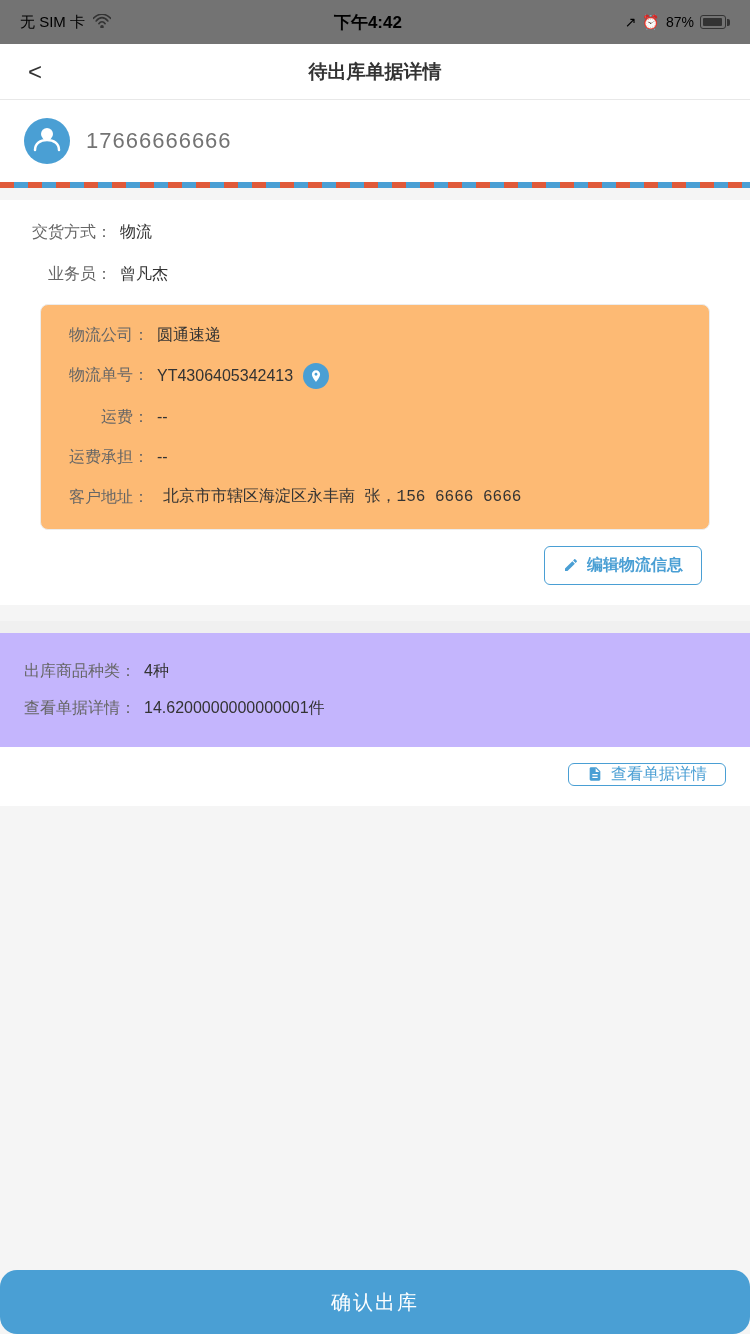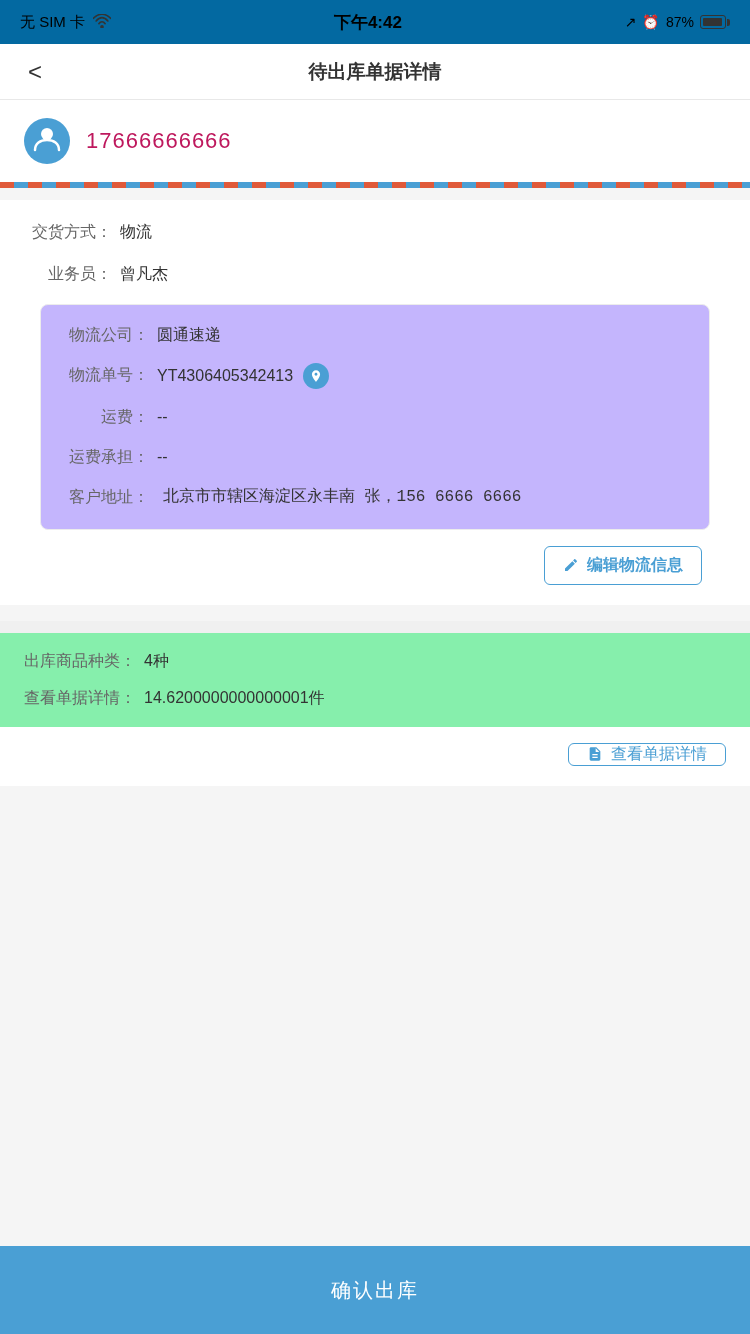--- a/index.html
+++ b/index.html
@@ -9,21 +9,21 @@
       background: #f5f5f5;
       width: 750px;
       min-height: 1334px;
       position: relative;
       overflow-x: hidden;
     }
 
     
     .status-bar {
       height: 44px;
-      background: #0369a1;
+      background: #737373;
       display: flex;
       align-items: center;
       justify-content: space-between;
       padding: 0 20px;
       font-size: 15px;
       font-weight: 500;
     }
     .status-left { display: flex; align-items: center; gap: 8px; }
     .status-center { font-size: 17px; font-weight: 600; }
     .status-right { display: flex; align-items: center; gap: 6px; font-size: 14px; }
@@ -82,21 +82,21 @@
       justify-content: center;
       flex-shrink: 0;
     }
     .avatar-icon {
       font-size: 26px;
       color: #fff;
     }
     .customer-phone {
       font-size: 22px;
       font-weight: 500;
-      color: #be185d;
+      color: #737373;
       letter-spacing: 1px;
     }
 
     
     .info-section {
       background: #fff;
       margin-top: 12px;
       padding: 20px 24px 20px 24px;
     }
     .info-row {
@@ -116,21 +116,21 @@
     }
     .info-value {
       font-size: 16px;
       color: #333;
       margin-left: 8px;
       flex: 1;
     }
 
     
     .logistics-card {
-      background: #c4b5fd;
+      background: #fdba74;
       border-radius: 8px;
       margin: 16px 16px 0 16px;
       padding: 18px 20px;
       border: 1px solid #ececec;
     }
     .logistics-row {
       display: flex;
       align-items: flex-start;
       margin-bottom: 16px;
       line-height: 1.5;
@@ -198,22 +198,22 @@
 
     
     .section-sep {
       height: 12px;
       background: #f0f0f0;
       margin-top: 16px;
     }
 
     
     .goods-section {
-      background: #86efac;
-      padding: 18px 24px;
+      background: #c4b5fd;
+      padding: 28px 24px;
     }
     .goods-row {
       display: flex;
       align-items: center;
       margin-bottom: 16px;
     }
     .goods-row:last-child { margin-bottom: 0; }
     .goods-label {
       font-size: 16px;
       color: #666;
@@ -255,26 +255,27 @@
       background: #f5f5f5;
       min-height: 180px;
     }
 
     
     .confirm-btn-bar {
       position: fixed;
       bottom: 0;
       left: 0;
       width: 750px;
-      height: 88px;
+      height: 64px;
       background: #4a9fd4;
       display: flex;
       align-items: center;
       justify-content: center;
       cursor: pointer;
+      border-radius: 17px;
     }
     .confirm-btn-text {
       font-size: 20px;
       color: #fff;
       font-weight: 500;
       letter-spacing: 2px;
     }
 
     
     .battery {

